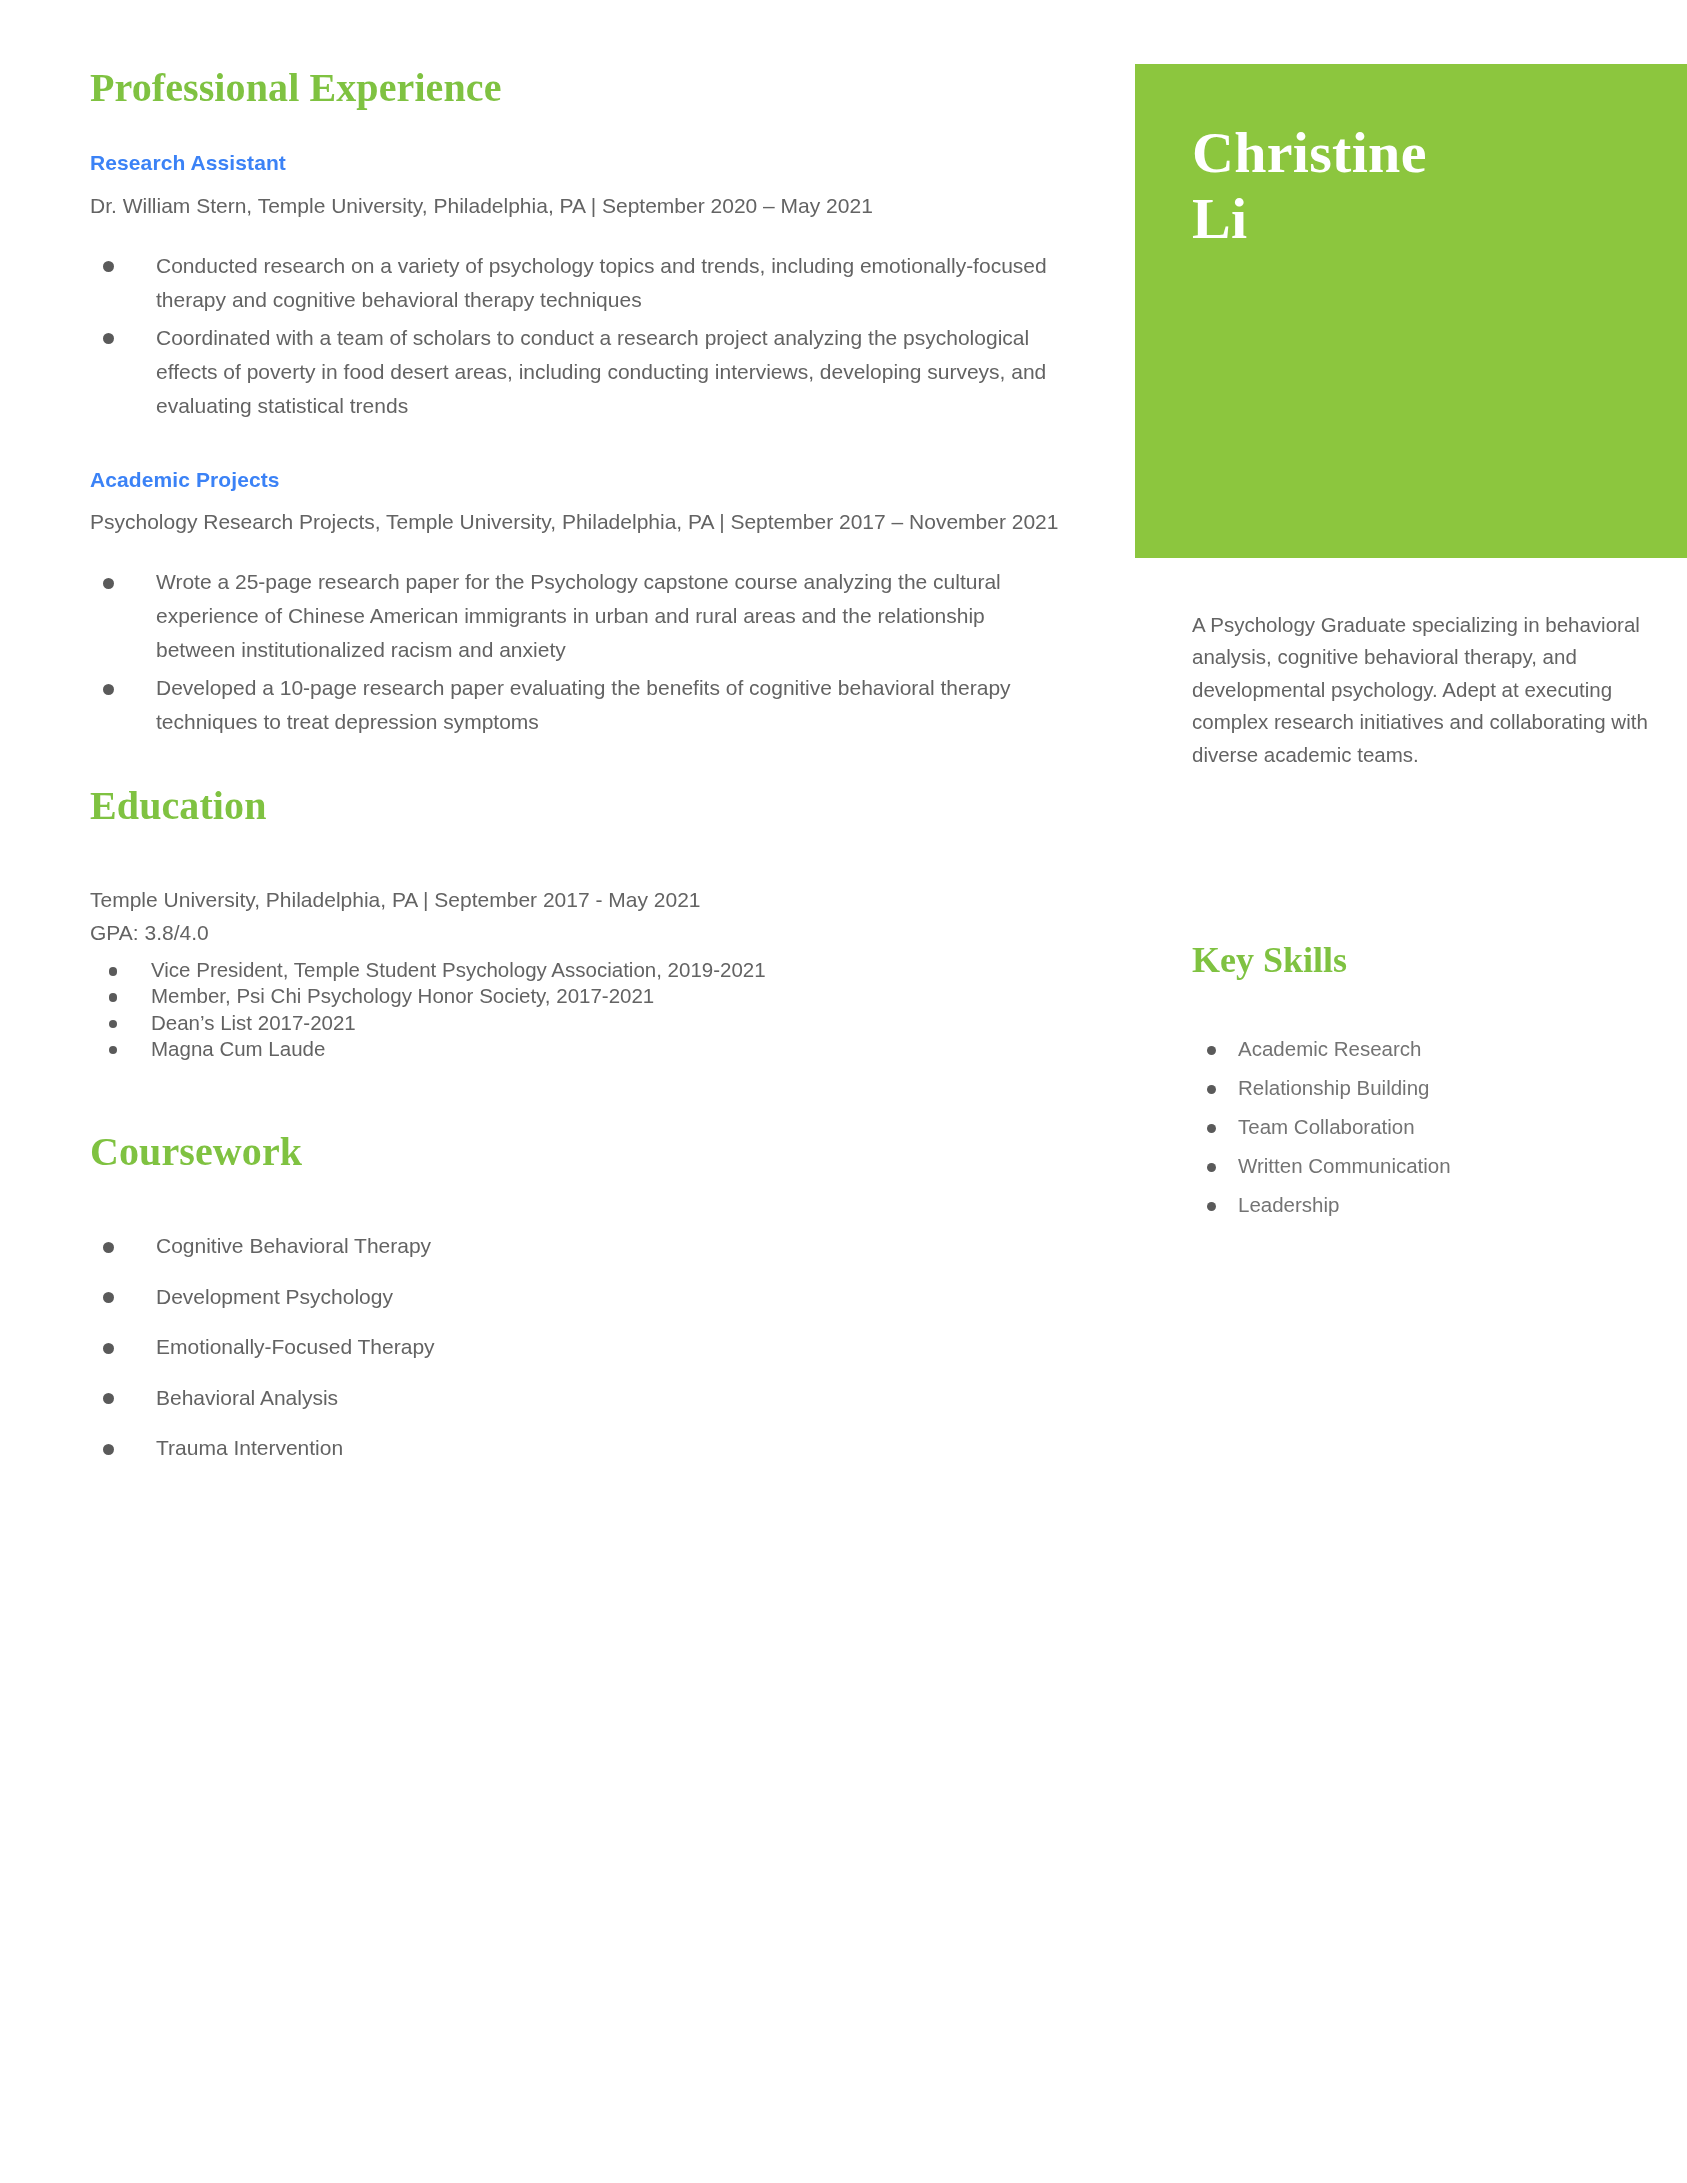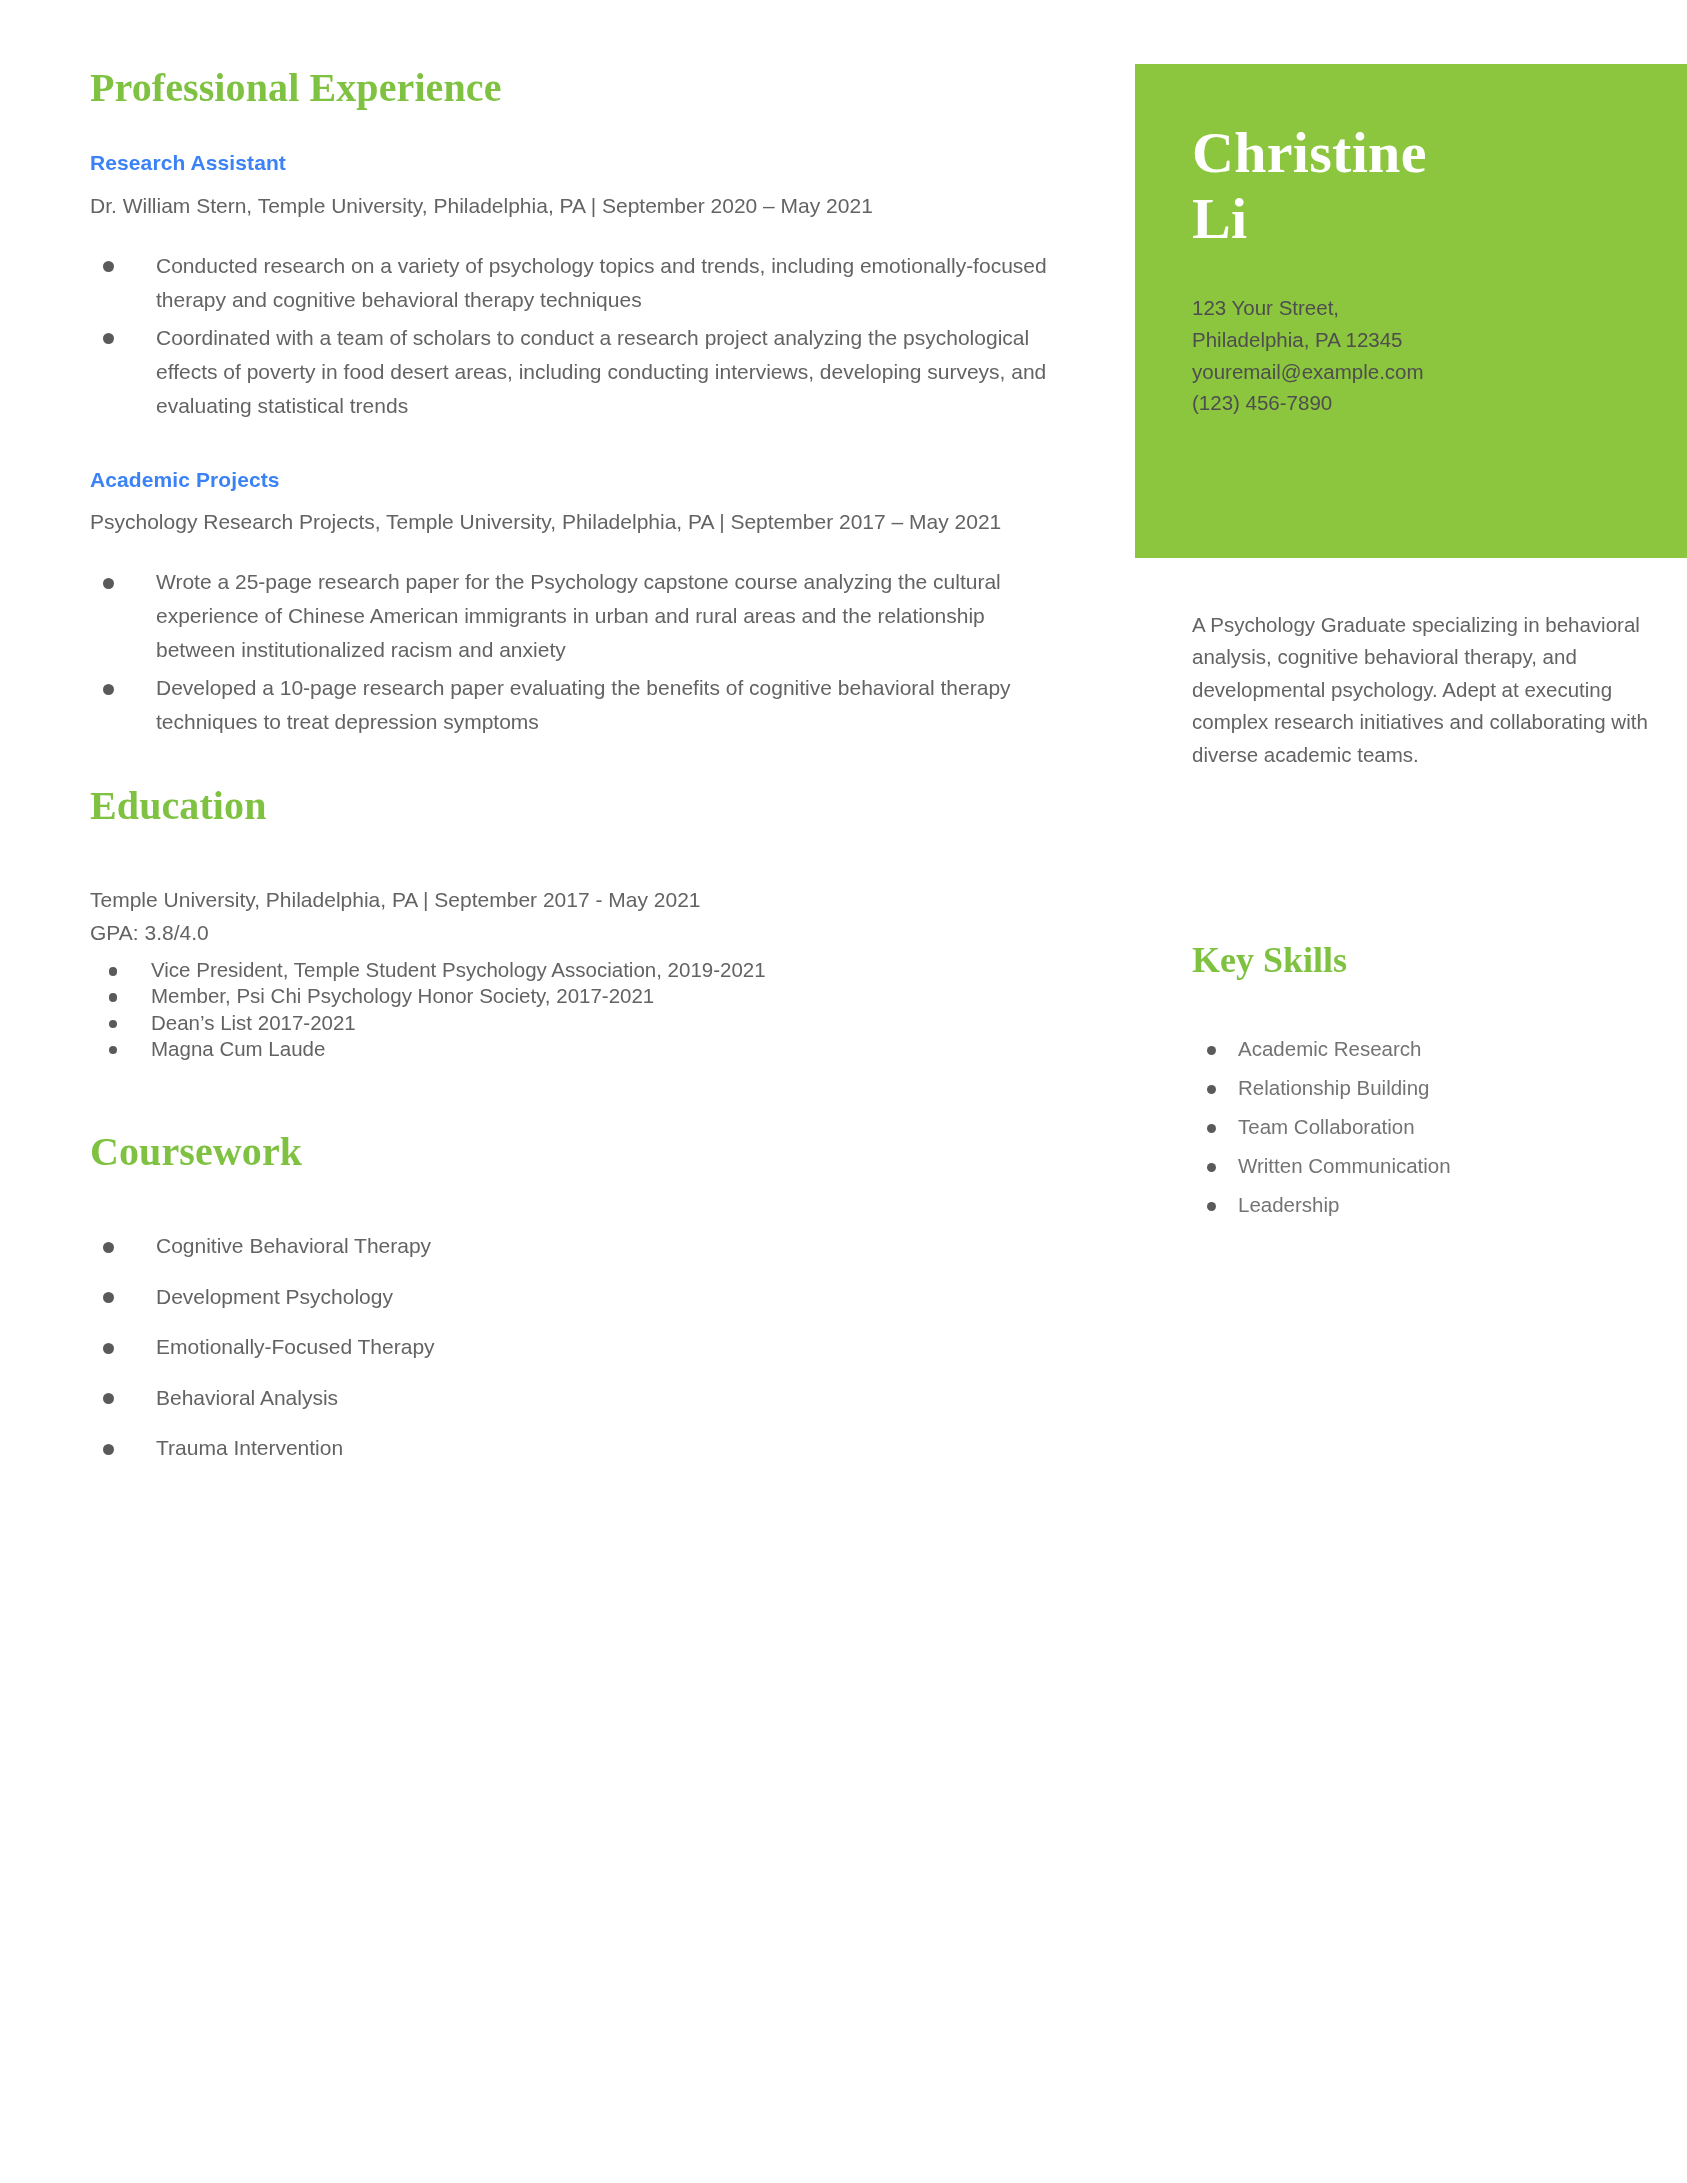--- a/index.html
+++ b/index.html
@@ -215,21 +215,21 @@
       <li>Conducted research on a variety of psychology topics and trends, including emotionally-focused therapy and cognitive behavioral therapy techniques</li>
       <li>Coordinated with a team of scholars to conduct a research project analyzing the psychological effects of poverty in food desert areas, including conducting interviews, developing surveys, and evaluating statistical trends</li>
     </ul>
 
     <div class="spacer-lg"></div>
 
     <h2 class="job-title">Academic Projects</h2>
 
     <div class="spacer-sm"></div>
 
-    <p class="job-meta">Psychology Research Projects, Temple University, Philadelphia, PA | September 2017 – May 2021</p>
+    <p class="job-meta">Psychology Research Projects, Temple University, Philadelphia, PA | September 2017 – November 2021</p>
 
     <div class="spacer-md"></div>
 
     <ul class="bullets">
       <li>Wrote a 25-page research paper for the Psychology capstone course analyzing the cultural experience of Chinese American immigrants in urban and rural areas and the relationship between institutionalized racism and anxiety</li>
       <li>Developed a 10-page research paper evaluating the benefits of cognitive behavioral therapy techniques to treat depression symptoms</li>
     </ul>
 
     <div class="spacer-lg"></div>
 
@@ -272,26 +272,20 @@
   </div>
 
   <div class="side-col">
 
     <div class="name-block">
       <div class="name">
         <div>Christine</div>
         <div>Li</div>
       </div>
 
-      <div class="contact">
-        <div>123 Your Street,</div>
-        <div>Philadelphia, PA 12345</div>
-        <div>youremail@example.com</div>
-        <div>(123) 456-7890</div>
-      </div>
     </div>
 
     <p class="summary">A Psychology Graduate specializing in behavioral analysis, cognitive behavioral therapy, and developmental psychology. Adept at executing complex research initiatives and collaborating with diverse academic teams.</p>
 
     <h1 class="skills-heading">Key Skills</h1>
 
     <ul class="skills-list">
       <li>Academic Research</li>
       <li>Relationship Building</li>
       <li>Team Collaboration</li>

